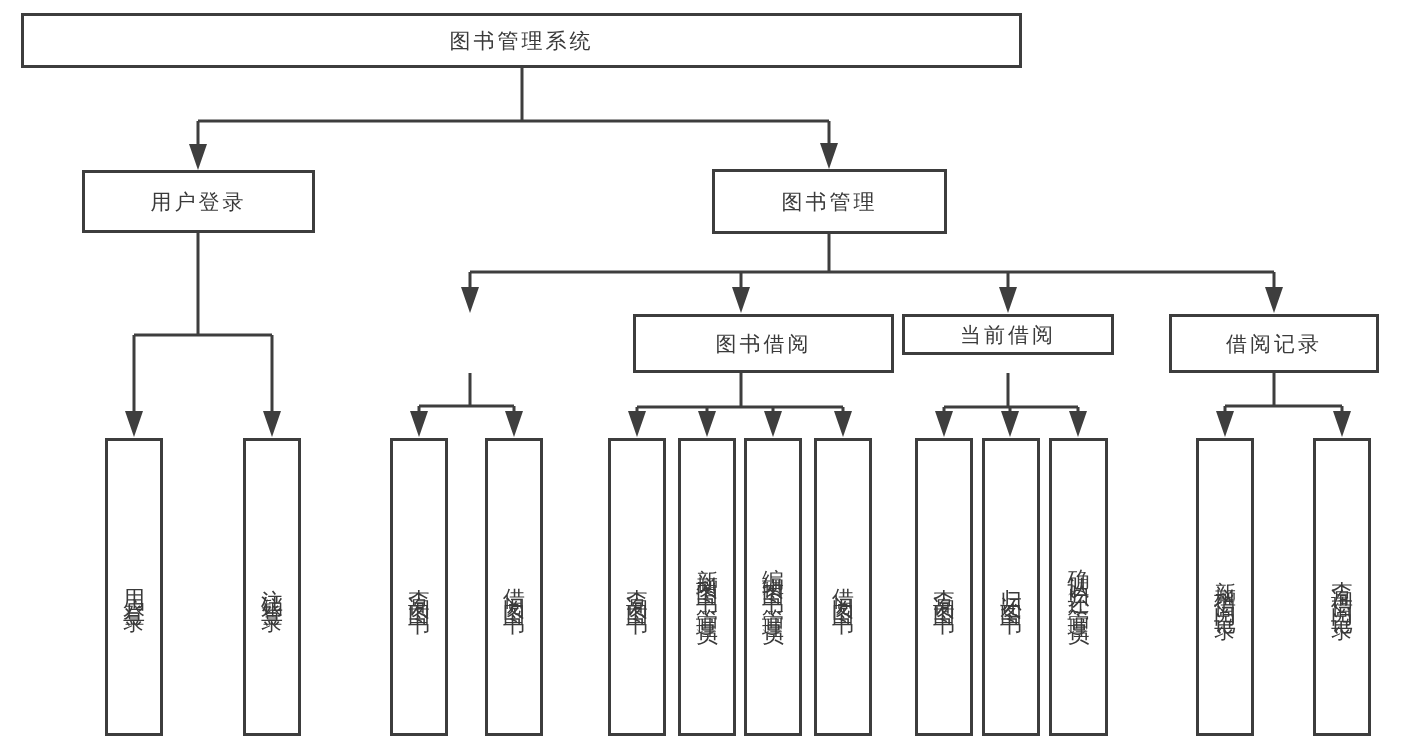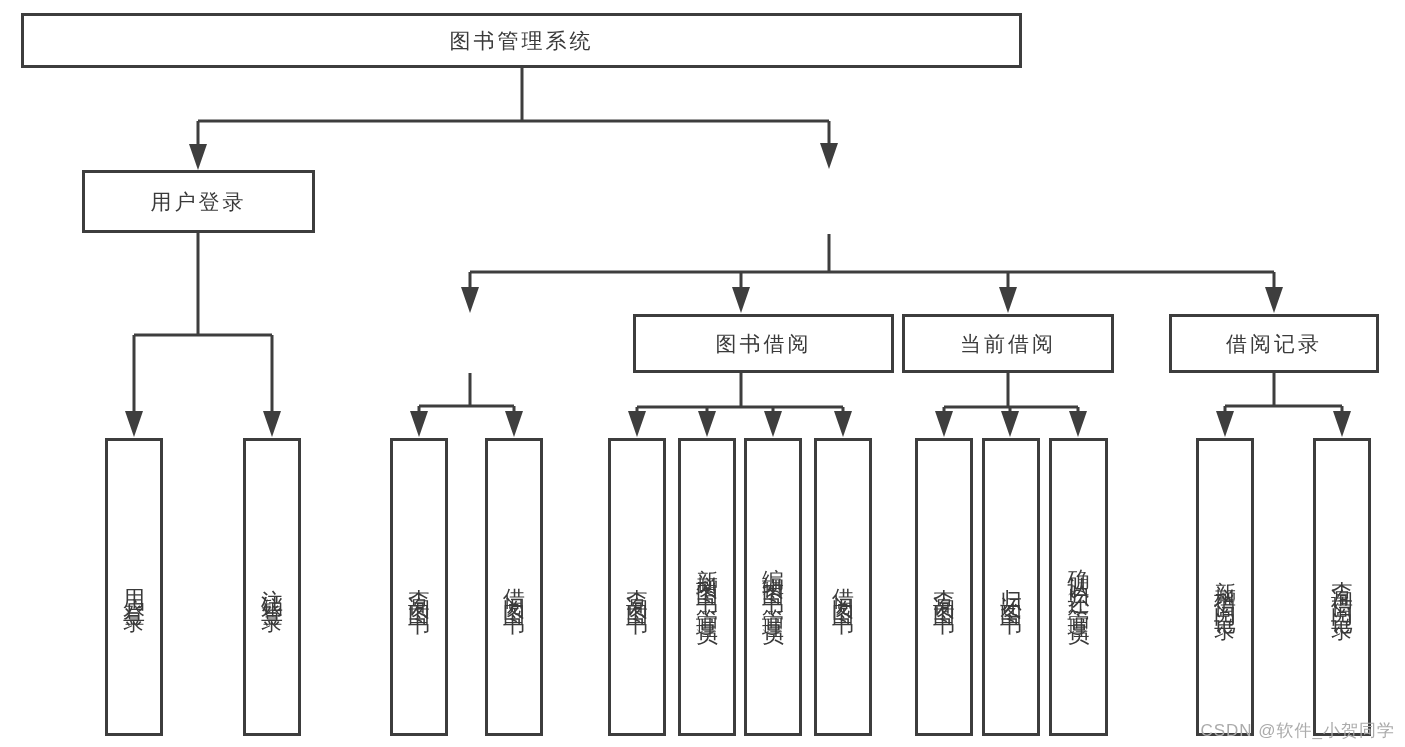--- a/index.html
+++ b/index.html
@@ -91,37 +91,37 @@
     <g>
       <path d="M1274,373 V406 M1225,406 H1342 M1225,406 V415 M1342,406 V415"></path>
       <polygon points="1216,411 1234,411 1225,437"></polygon>
       <polygon points="1333,411 1351,411 1342,437"></polygon>
     </g>
   </svg>
 
   <div class="box hbox" style="left:21px;top:13px;width:1001px;height:55px">图书管理系统</div>
 
   <div class="box hbox" style="left:82px;top:170px;width:233px;height:63px">用户登录</div>
+  <div class="box hbox" style="left:712px;top:169px;width:235px;height:65px">图书管理</div>
 
   <div class="box hbox" style="left:633px;top:314px;width:261px;height:59px">图书借阅</div>
-  <div class="box hbox" style="left:902px;top:314px;width:212px;height:59px">当前借阅</div>
+  <div class="box hbox" style="left:902px;top:314px;width:212px;height:41px">当前借阅</div>
   <div class="box hbox" style="left:1169px;top:314px;width:210px;height:59px">借阅记录</div>
 
   <div class="box vbox" style="left:105px;top:438px;width:58px;height:298px">用户登录</div>
   <div class="box vbox" style="left:243px;top:438px;width:58px;height:298px">注销登录</div>
 
   <div class="box vbox" style="left:390px;top:438px;width:58px;height:298px">查询图书</div>
   <div class="box vbox" style="left:485px;top:438px;width:58px;height:298px">借阅图书</div>
 
   <div class="box vbox" style="left:608px;top:438px;width:58px;height:298px">查询图书</div>
   <div class="box vbox" style="left:678px;top:438px;width:58px;height:298px">新增图书（管理员）</div>
   <div class="box vbox" style="left:744px;top:438px;width:58px;height:298px">编辑图书（管理员）</div>
   <div class="box vbox" style="left:814px;top:438px;width:58px;height:298px">借阅图书</div>
 
   <div class="box vbox" style="left:915px;top:438px;width:58px;height:298px">查询图书</div>
   <div class="box vbox" style="left:982px;top:438px;width:58px;height:298px">归还图书</div>
   <div class="box vbox" style="left:1049px;top:438px;width:59px;height:298px">确认归还（管理员）</div>
 
   <div class="box vbox" style="left:1196px;top:438px;width:58px;height:298px">新增借阅记录</div>
   <div class="box vbox" style="left:1313px;top:438px;width:58px;height:298px">查询借阅记录</div>
 
-  <div id="watermark">CSDN @软件_小贺同学</div>
 </div>
 
 </body></html>

